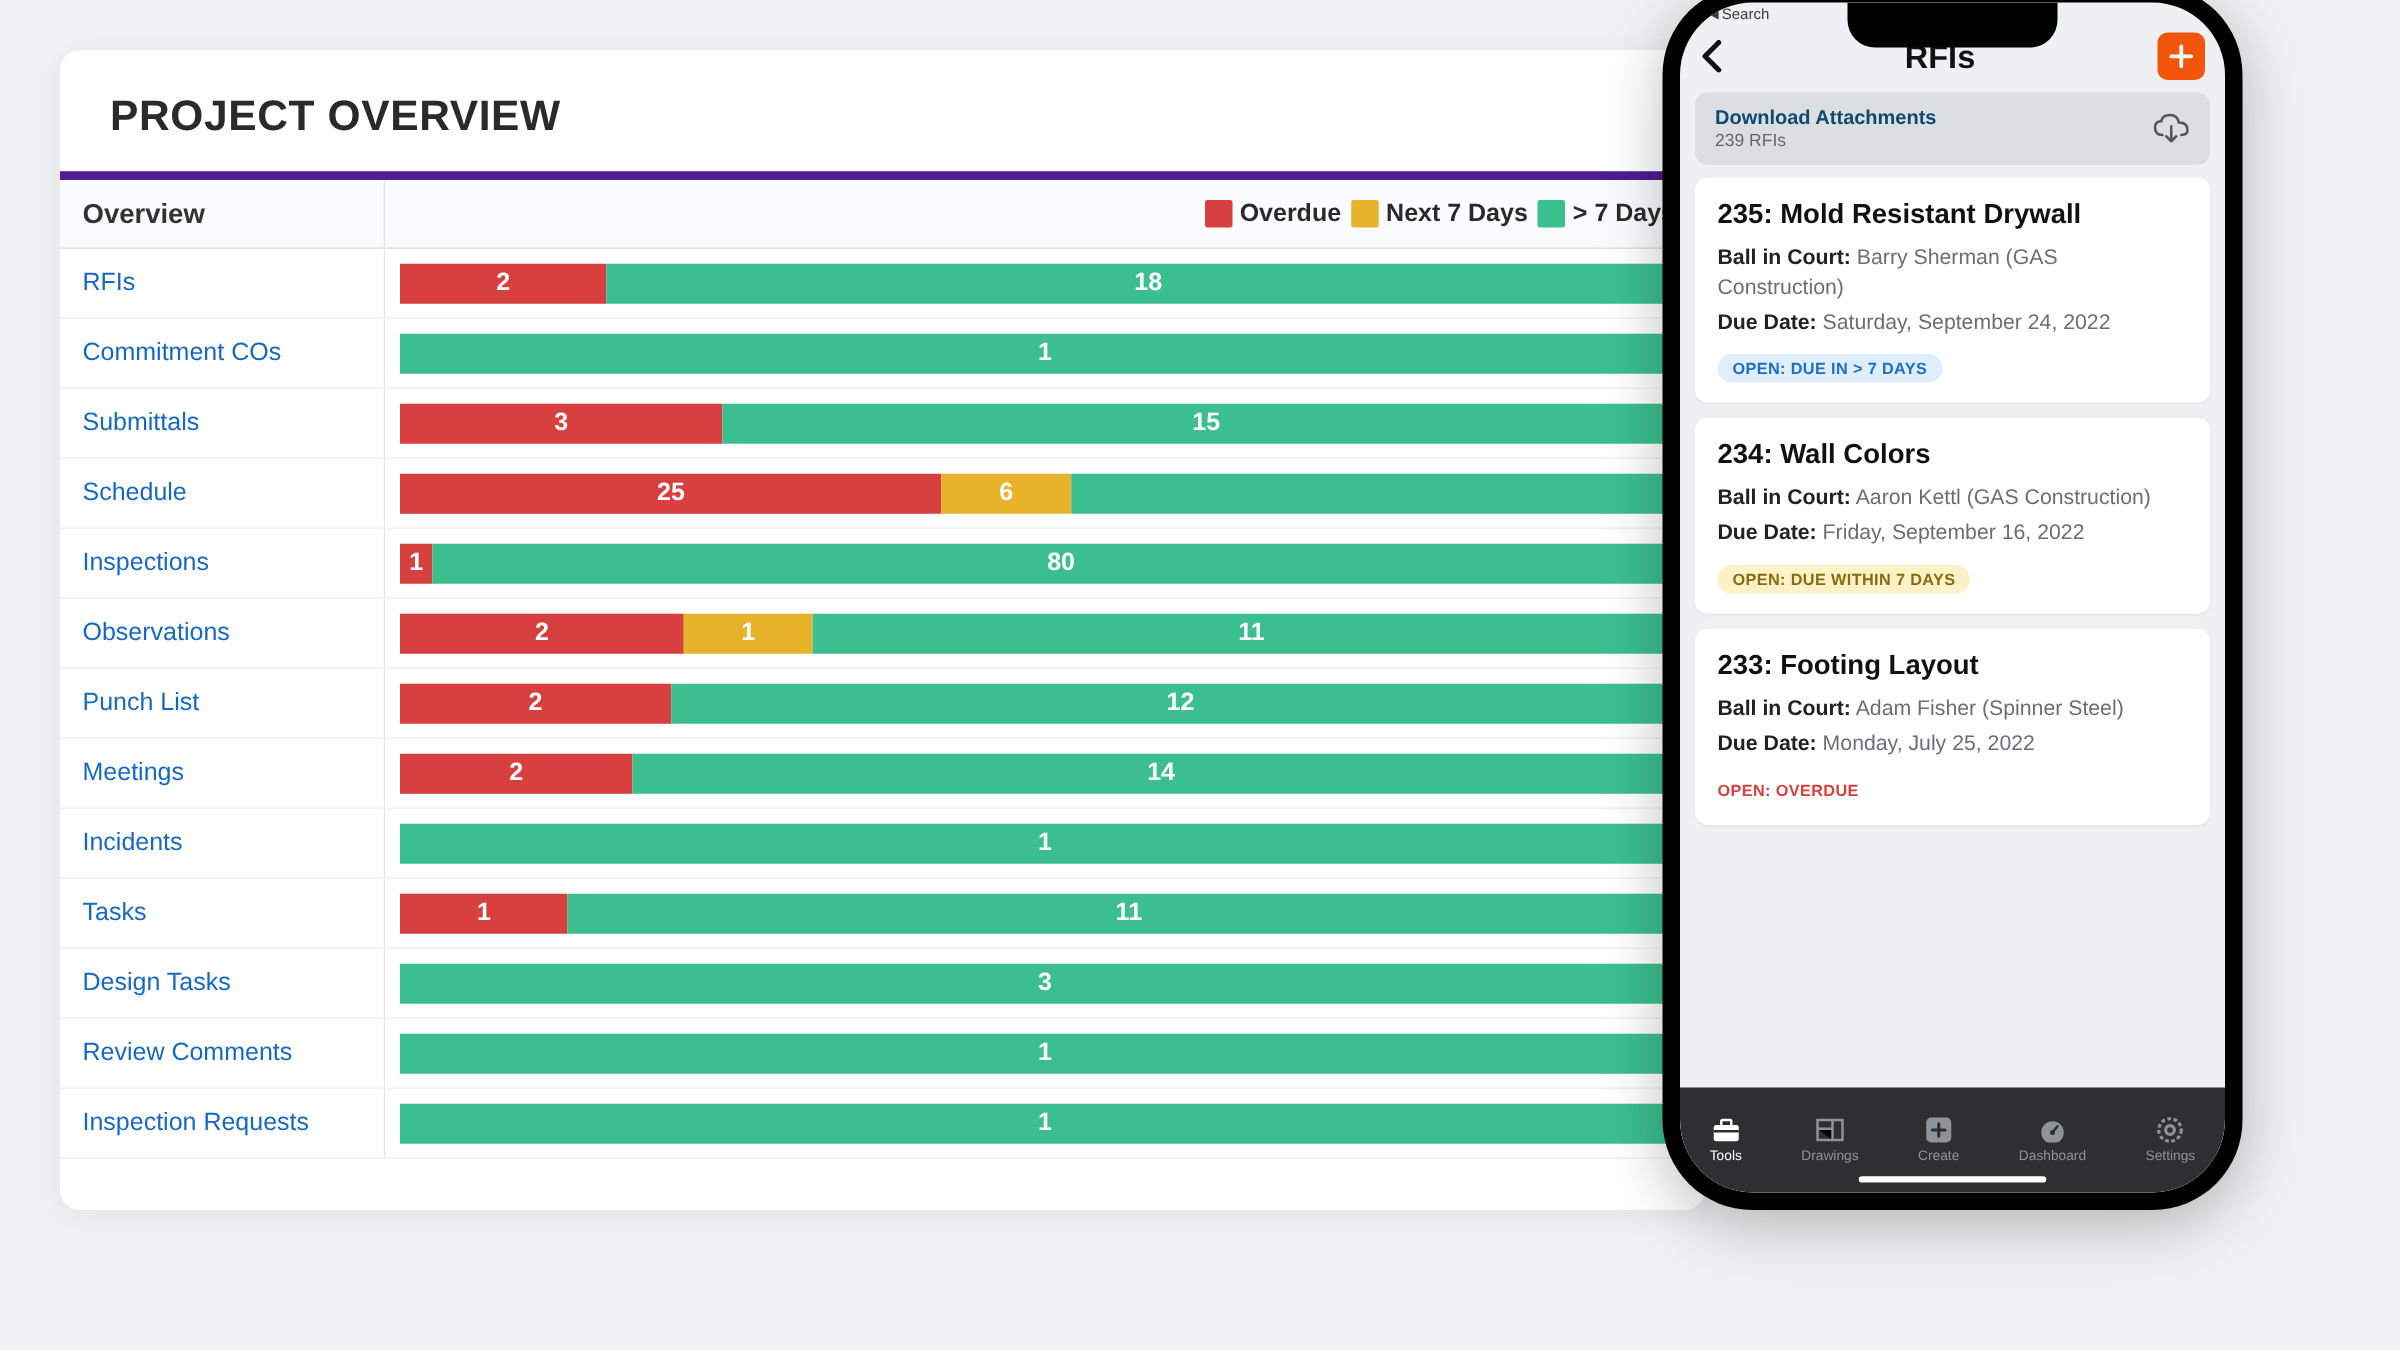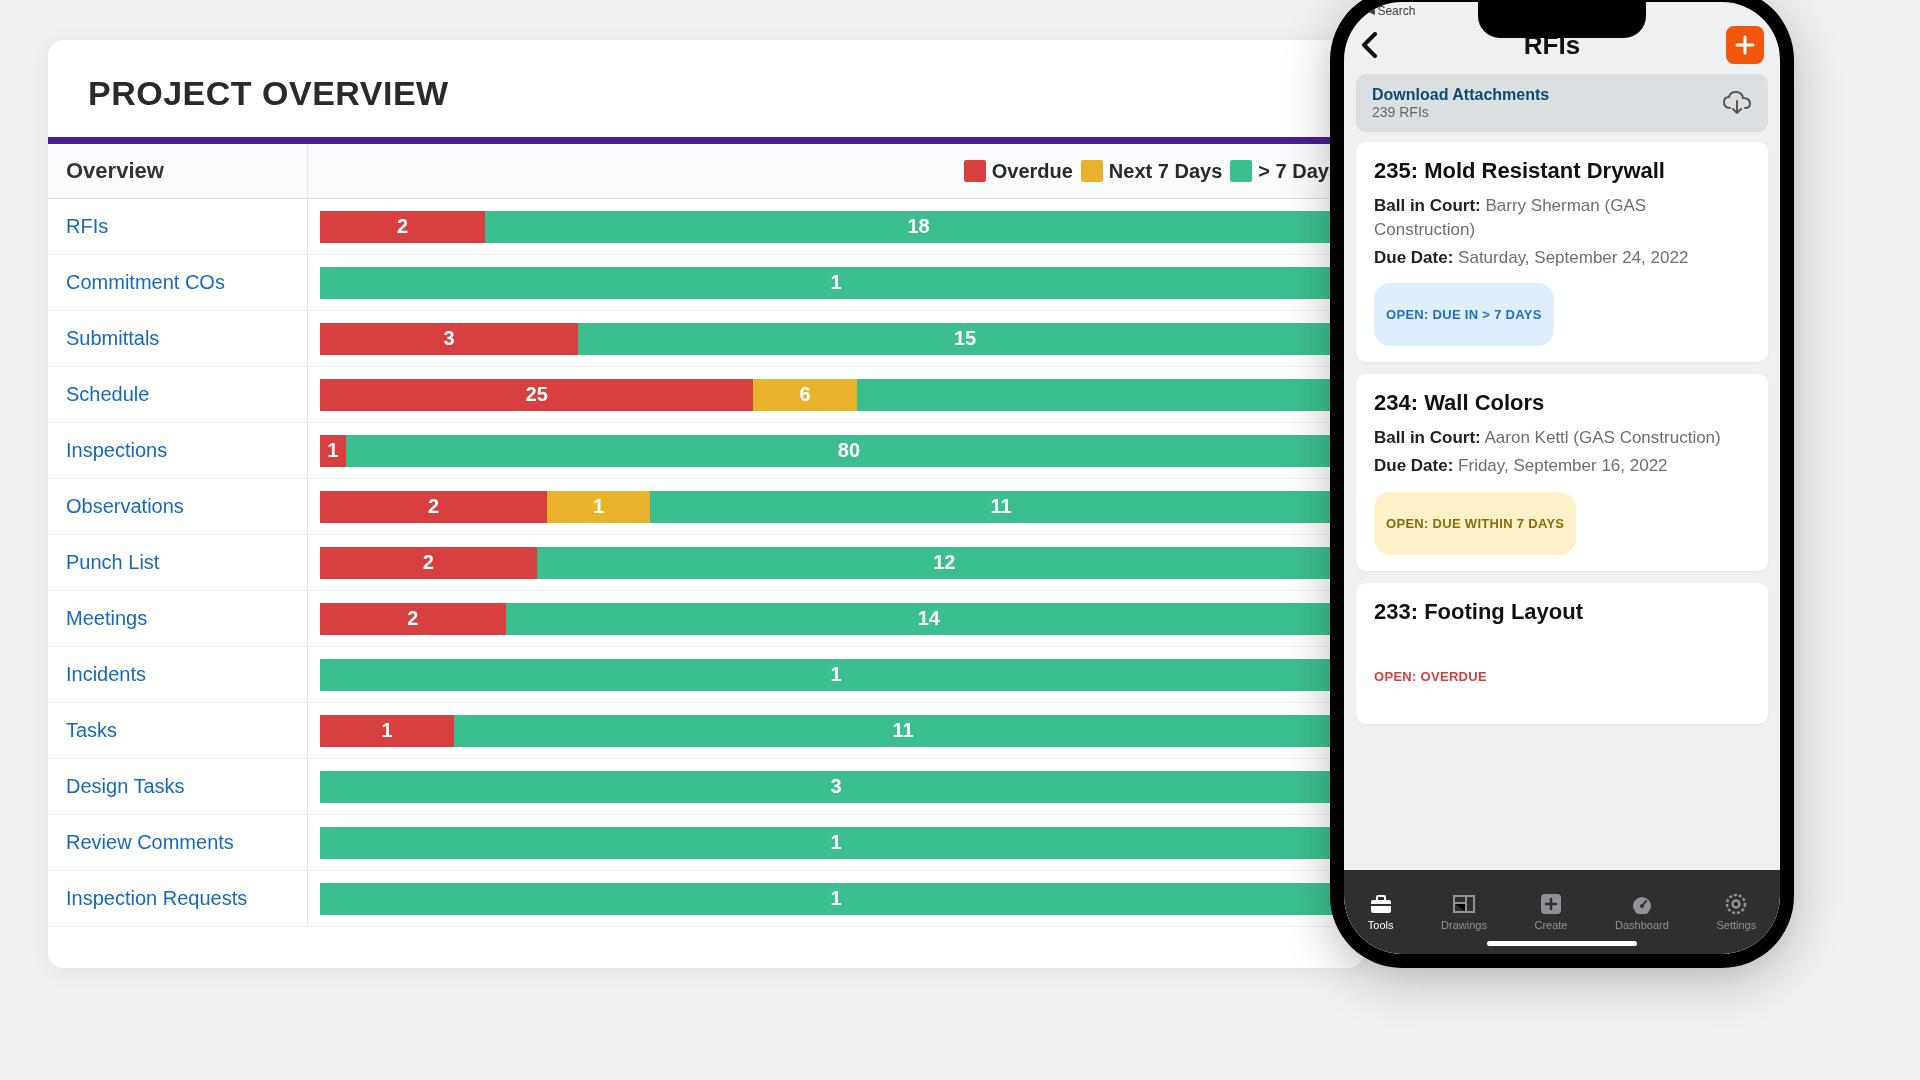--- a/index.html
+++ b/index.html
@@ -224,21 +224,21 @@
     padding: 16px 18px;
     margin-bottom: 12px;
     box-shadow: 0 1px 3px rgba(0,0,0,0.05);
   }
   .rfi-title { font-size: 22px; font-weight: 700; color: #111; margin-bottom: 10px; }
   .rfi-field { font-size: 17px; color: #6a6f75; margin-bottom: 4px; line-height: 1.4; }
   .rfi-field b { color: #222; font-weight: 700; }
   .rfi-badge {
     display: inline-block;
     margin-top: 10px;
-    padding: 24px 12px;
+    padding: 4px 12px;
     border-radius: 16px;
     font-size: 13px;
     font-weight: 800;
     letter-spacing: 0.3px;
   }
   .badge-blue   { background: #dfeefc; color: #1e6ec7; }
   .badge-yellow { background: #fdf1c8; color: #8a6b0e; }
   .badge-red    { color: #d83f3f; padding-left: 0; }
 
   .tab-bar {
@@ -448,21 +448,21 @@
       </div>
       <svg width="30" height="26" viewBox="0 0 30 26">
           <path d="M8 18 Q2 18 2 12 Q2 7 7 7 Q8 2 14 2 Q20 2 21 8 Q28 8 28 14 Q28 18 23 18" fill="none" stroke="#555" stroke-width="2" stroke-linecap="round"></path>
           <path d="M15 11 V23 M11 19 L15 23 L19 19" fill="none" stroke="#555" stroke-width="2" stroke-linecap="round" stroke-linejoin="round"></path>
         </svg>
     </div>
 
     <div class="rfi-list" id="rfi-list">
         <div class="rfi-card"><div class="rfi-title">235: Mold Resistant Drywall</div><div class="rfi-field"><b>Ball in Court:</b> <span>Barry Sherman (GAS Construction)</span></div><div class="rfi-field"><b>Due Date:</b> <span>Saturday, September 24, 2022</span></div><div class="rfi-badge badge-blue">OPEN: DUE IN &gt; 7 DAYS</div></div>
         <div class="rfi-card"><div class="rfi-title">234: Wall Colors</div><div class="rfi-field"><b>Ball in Court:</b> <span>Aaron Kettl (GAS Construction)</span></div><div class="rfi-field"><b>Due Date:</b> <span>Friday, September 16, 2022</span></div><div class="rfi-badge badge-yellow">OPEN: DUE WITHIN 7 DAYS</div></div>
-        <div class="rfi-card"><div class="rfi-title">233: Footing Layout</div><div class="rfi-badge badge-red">OPEN: OVERDUE</div></div>
+        <div class="rfi-card"><div class="rfi-title">233: Footing Layout</div><div class="rfi-field"><b>Ball in Court:</b> <span>Adam Fisher (Spinner Steel)</span></div><div class="rfi-field"><b>Due Date:</b> <span>Monday, July 25, 2022</span></div><div class="rfi-badge badge-red">OPEN: OVERDUE</div></div>
       </div>
 
     <div class="tab-bar">
       <div class="tab-item active">
         <span class="tab-icon">
           <svg width="24" height="20" viewBox="0 0 24 20">
               <rect x="2" y="6" width="20" height="13" rx="2" fill="#fff"></rect>
               <rect x="8" y="2" width="8" height="5" rx="1" fill="none" stroke="#fff" stroke-width="2"></rect>
               <rect x="2" y="10" width="20" height="2" fill="#2f2f31"></rect>
             </svg>

